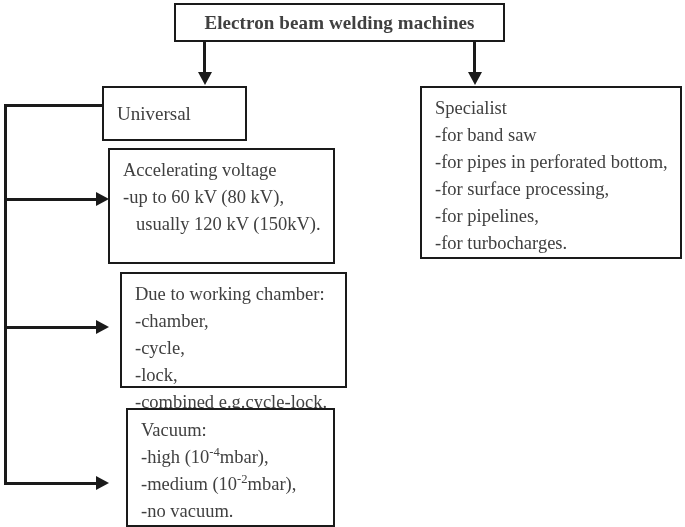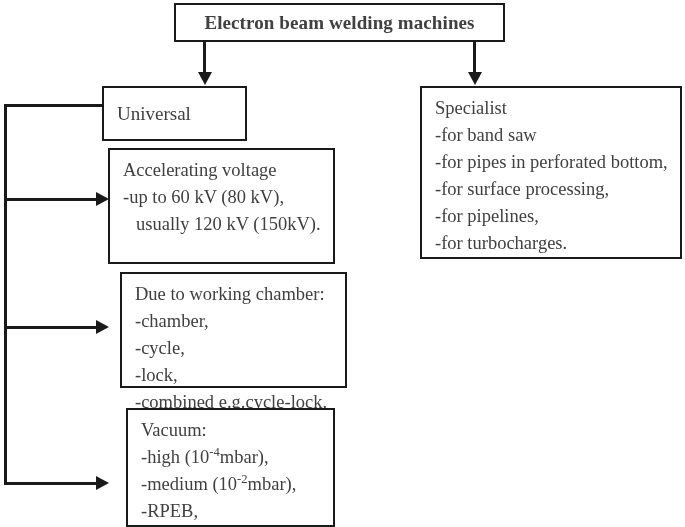--- a/index.html
+++ b/index.html
@@ -129,17 +129,16 @@
   </div>
 
   <div class="node node-list" style="left:108px; top:408px; width:209px; height:119px;margin-left:18px;">
     <div class="row">Vacuum:</div>
     <div class="row">
       <span>-high (10</span><sup>-4</sup><span>mbar),</span>
     </div>
     <div class="row">
       <span>-medium (10</span><sup>-2</sup><span>mbar),</span>
     </div>
-    <div class="row">-RPEB,</div>
     <div class="row">-no vacuum.</div>
   </div>
 
 </div>
 
 </body></html>

